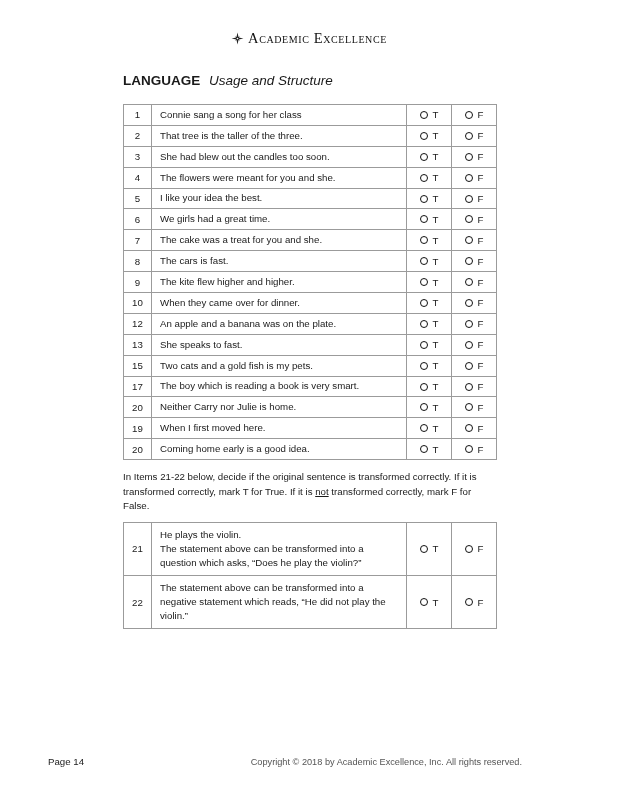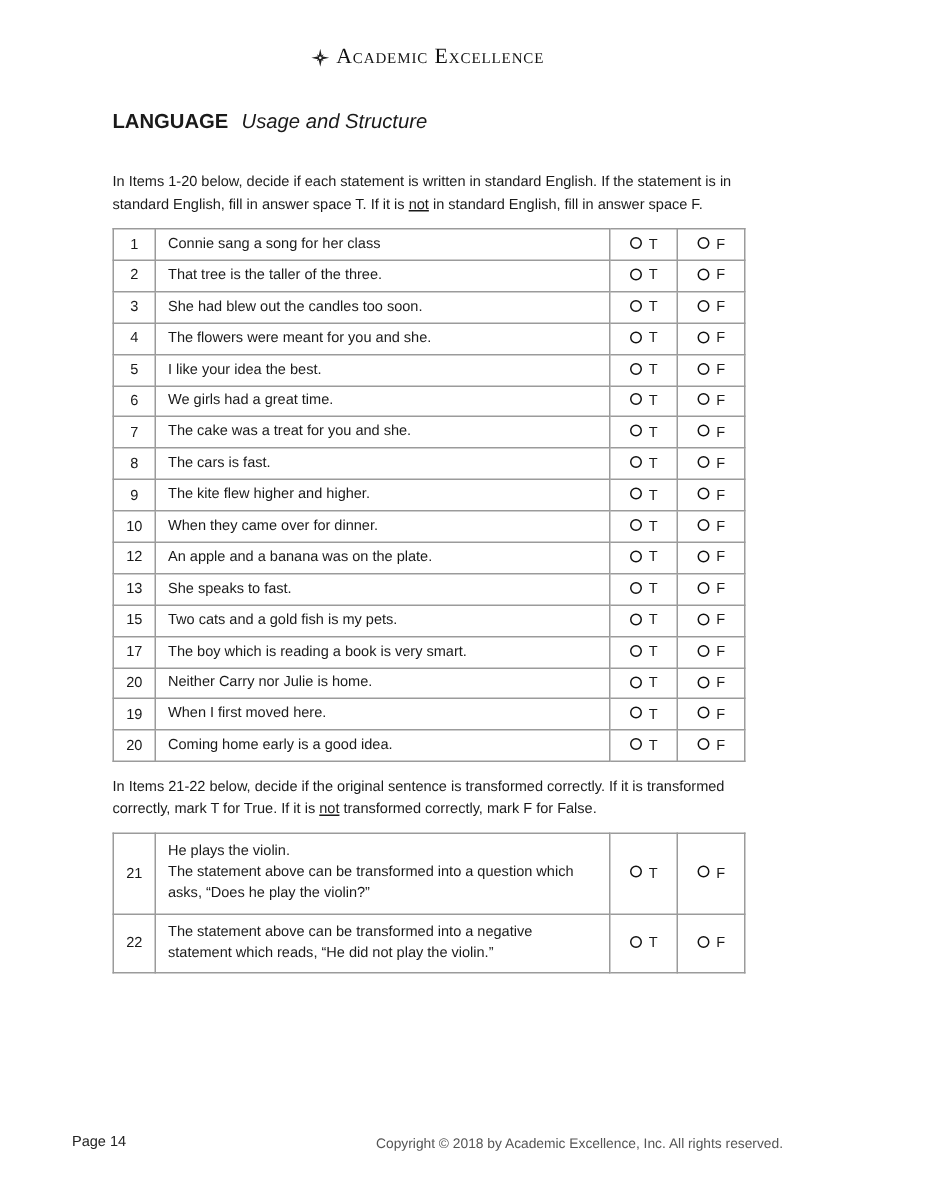--- a/index.html
+++ b/index.html
@@ -1,34 +1,34 @@
 <!DOCTYPE html>
 <html><head>
 <meta charset="utf-8">
 <style>
   * { margin:0; padding:0; box-sizing:border-box; }
   html, body { width:618px; height:800px; background:#ffffff; }
   body { font-family:"Liberation Sans", sans-serif; color:#1a1a1a; }
-  .page { position:relative; width:570px; height:800px; background:#fff; overflow:hidden; }
+  .page { position:relative; width:570px; height:800px; background:#fff; overflow:hidden;padding-left:48px; }
 
   
   .brand { padding-top:30px; display:flex; align-items:center; justify-content:center; gap:4px; }
   .compass { display:inline-flex; align-items:center; }
   .brand-text {
     font-family:"Liberation Serif", serif;
     font-variant:small-caps;
     font-size:14.5px;
     letter-spacing:0.6px;
     color:#111;
   }
 
   
   .content { margin:26px 73px 0 75px; }
 
-  .title { font-size:13.5px; margin-bottom:27px; }
+  .title { font-size:13.5px; margin-bottom:16px; }
   .title-main { font-weight:bold; }
   .title-sub { font-style:italic; margin-left:5px; }
 
   .instructions { font-size:9.7px; line-height:1.5; margin-bottom:8px; color:#1a1a1a; }
   .u { text-decoration:underline; }
 
   table.items { width:100%; border-collapse:collapse; table-layout:fixed; }
   table.items td { border:1px solid #9b9b9b; font-size:9.7px; vertical-align:middle; }
   td.num { text-align:center; }
   td.stmt { padding:4px 8px; line-height:1.45; }
@@ -67,23 +67,20 @@
     <span class="brand-text">Academic Excellence</span>
   </header>
 
   <main class="content">
 
     <div class="title">
       <span class="title-main">LANGUAGE</span>
       <span class="title-sub">Usage and Structure</span>
     </div>
 
-    <p class="instructions">
-      <span>In Items 1-20 below, decide if each statement is written in standard English. If the statement is in standard English, fill in answer space T. If it is </span><span class="u">not</span><span> in standard English, fill in answer space F.</span>
-    </p>
 
     <table class="items t1">
       <colgroup>
         <col style="width:28px">
           <col>
           <col style="width:45px">
           <col style="width:45px">
       </colgroup>
       <tbody>
           <tr>

